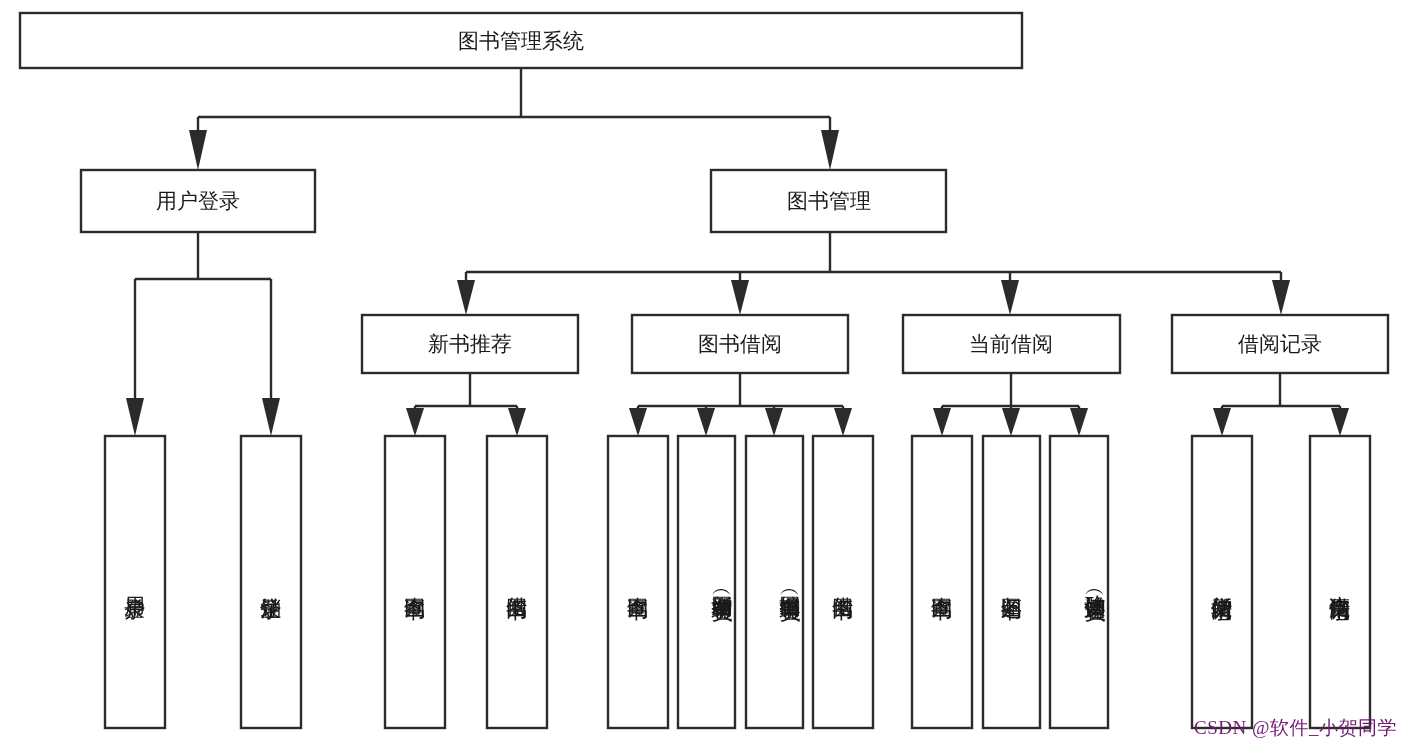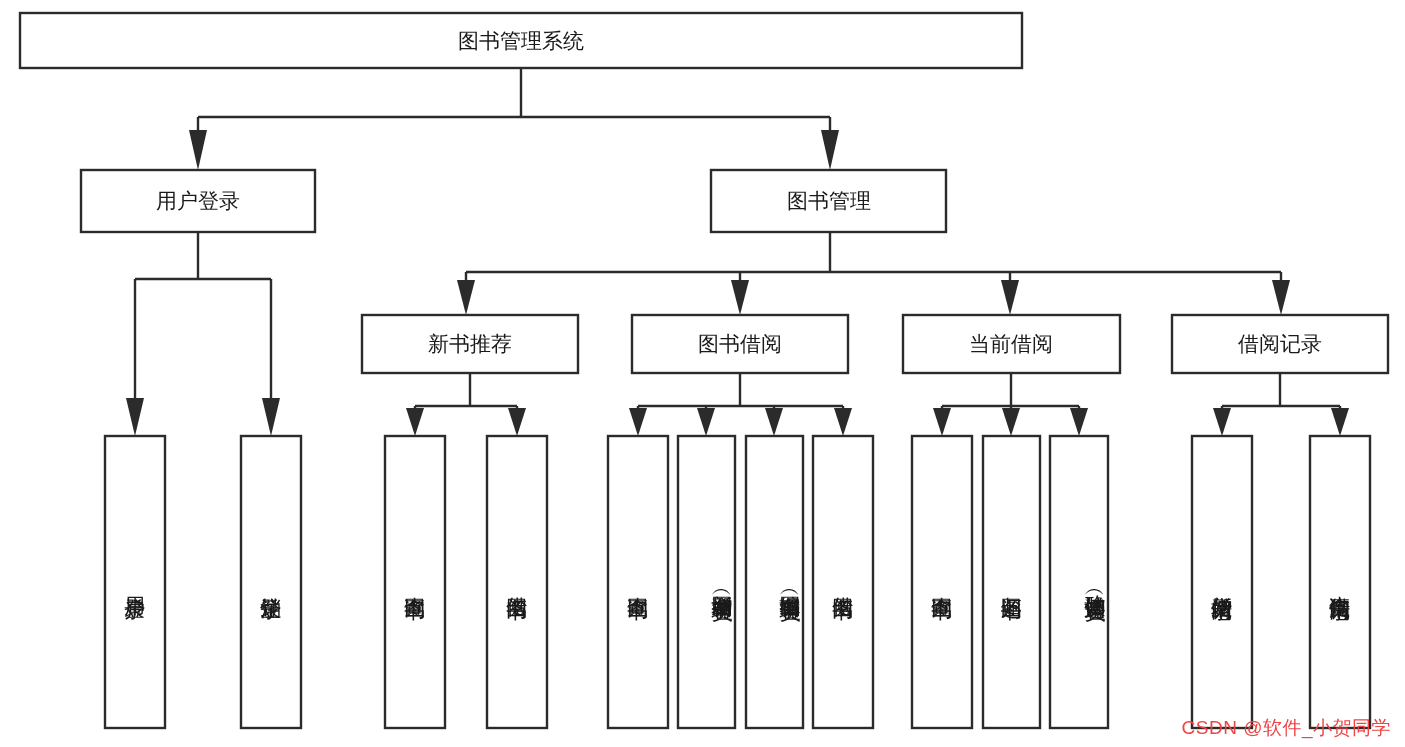--- a/index.html
+++ b/index.html
@@ -58,25 +58,25 @@
     font-family: "Liberation Sans", "DejaVu Sans", sans-serif;
     font-size: 21px;
     line-height: 1.22;
     color: #1a1a1a;
     letter-spacing: 1px;
     white-space: nowrap;
     pointer-events: none;
   }
   .watermark {
     position: absolute;
-    right: 14px;
+    right: 8px;
     bottom: 6px;
-    font-family: Liberation Sans, sans-serif;
+    font-family: Liberation Serif, serif;
     font-size: 19px;
-    color: #ef4444;
+    color: #701a75;
     letter-spacing: 0.5px;
     white-space: nowrap;
   }
 </style>
 </head>
 <body>
 
 <div id="diagram-root">
 
   <svg class="flow" viewBox="0 0 1405 747">

